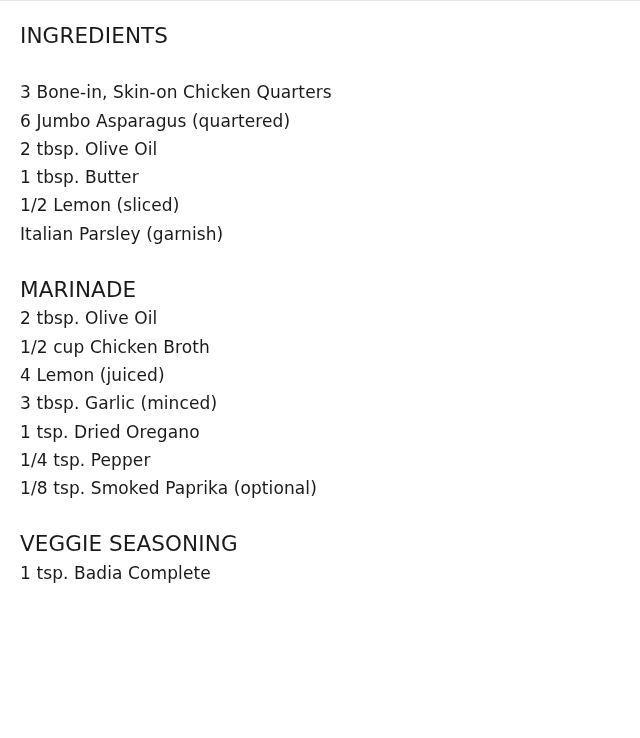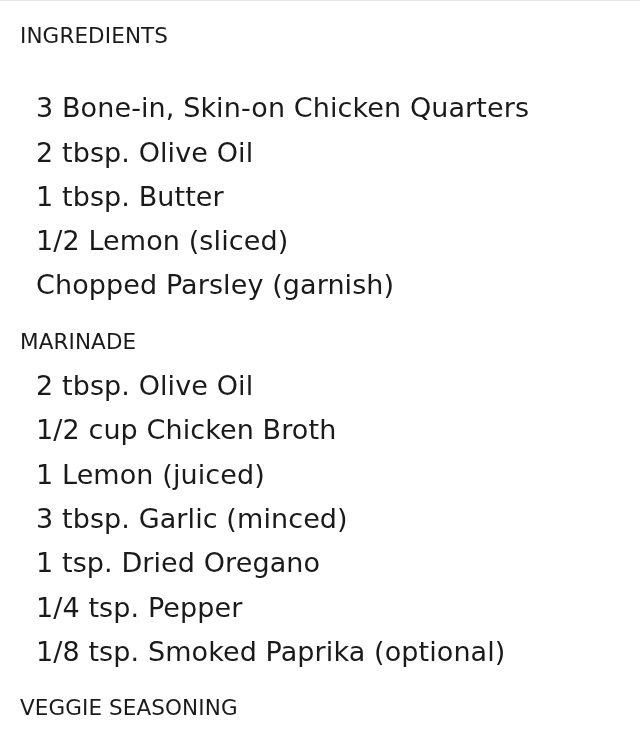--- a/index.html
+++ b/index.html
@@ -51,60 +51,62 @@
   }
   .heading-gap {
     height: 28px;
   }
   .item-list {
     list-style: none;
     margin: 0;
     padding: 0;
   }
   .item-list li {
-    font-size: 27px;
+    font-size: 17px;
     line-height: 28.3px;
     white-space: pre;
-    margin: 16px;
+    margin: 0;
     padding: 0;
   }
 </style>
 </head>
 <body>
 
 <div class="page">
   <div class="top-rule"></div>
 
   <div class="recipe-body">
 
     <div class="section">
       <div class="section-heading">INGREDIENTS</div>
       <div class="heading-gap"></div>
       <ul class="item-list">
         <li>3 Bone-in, Skin-on Chicken Quarters</li>
+        <li>6 Jumbo Asparagus (quartered)</li>
         <li>2 tbsp. Olive Oil</li>
         <li>1 tbsp. Butter</li>
         <li>1/2 Lemon (sliced)</li>
-        <li>Chopped Parsley (garnish)</li>
+        <li>Italian Parsley (garnish)</li>
       </ul>
     </div>
 
     <div class="section">
       <div class="section-heading">MARINADE</div>
       <ul class="item-list">
         <li>2 tbsp. Olive Oil</li>
         <li>1/2 cup Chicken Broth</li>
-        <li>1 Lemon (juiced)</li>
+        <li>4 Lemon (juiced)</li>
         <li>3 tbsp. Garlic (minced)</li>
         <li>1 tsp. Dried Oregano</li>
         <li>1/4 tsp. Pepper</li>
         <li>1/8 tsp. Smoked Paprika (optional)</li>
       </ul>
     </div>
 
     <div class="section">
       <div class="section-heading">VEGGIE SEASONING</div>
       <ul class="item-list">
+        <li>1 tsp. Badia Complete</li>
       </ul>
     </div>
 
   </div>
 </div>
 
 </body></html>

